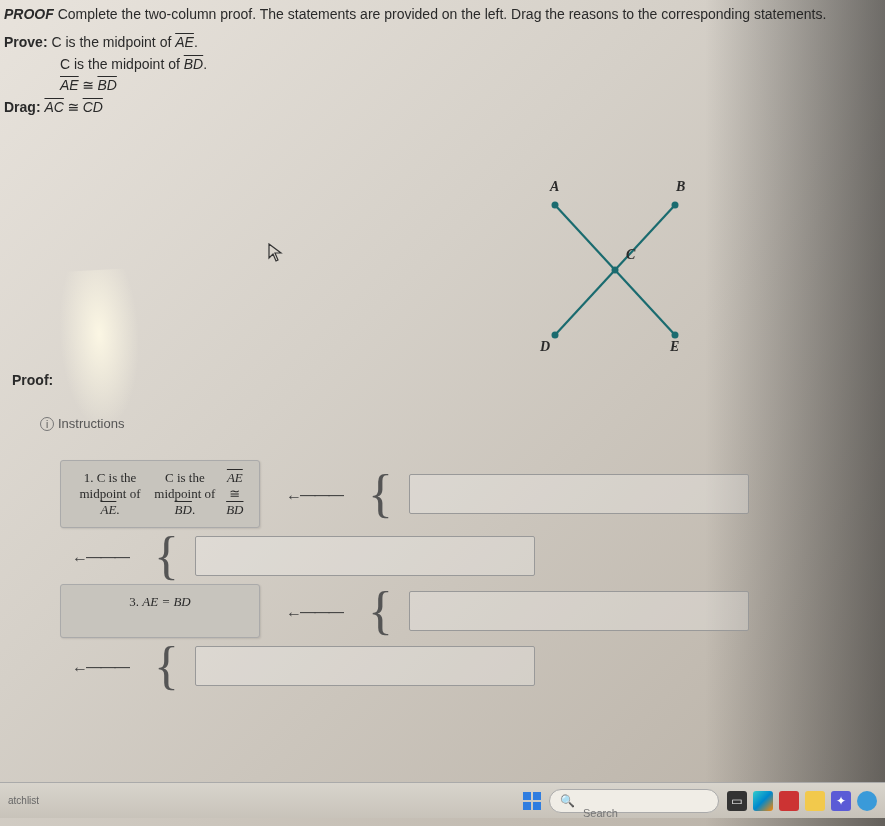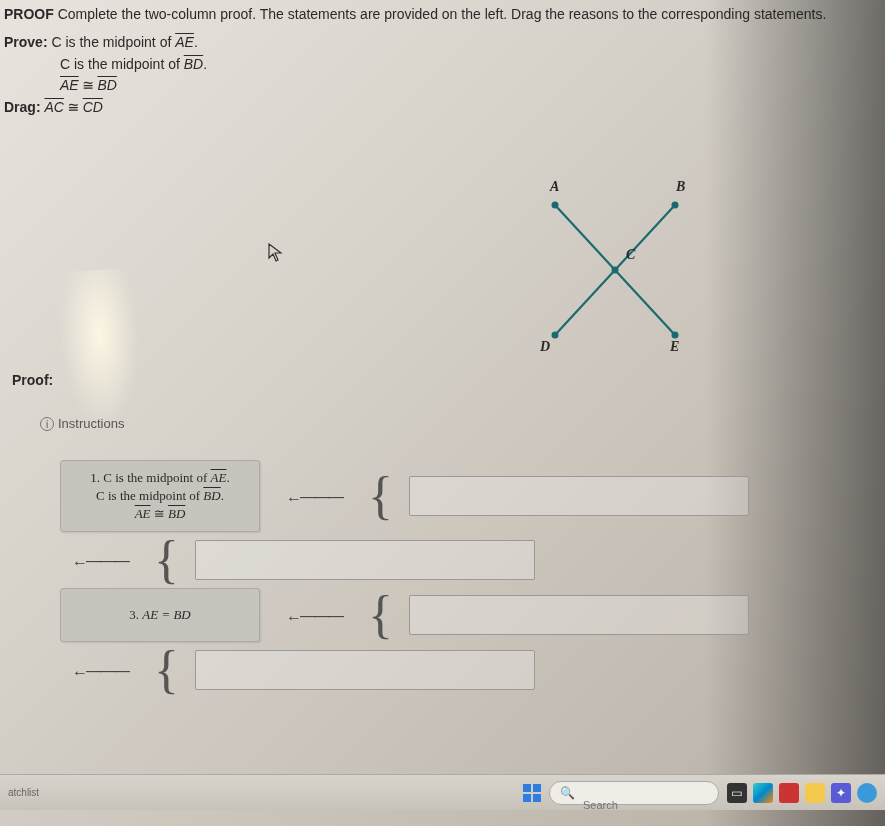--- a/index.html
+++ b/index.html
@@ -7,21 +7,21 @@
     margin: 0;
     font-family: Arial, sans-serif;
     background: linear-gradient(135deg, #e8e3dc 0%, #d5d0c8 40%, #b8b0a5 100%);
     width: 885px;
     height: 826px;
     overflow: hidden;
     color: #2a2a2a;
     position: relative;
   }
   .header { padding: 6px 8px 4px 4px; font-size: 14px; }
-  .header .bold { font-weight: 700; }
+  .header .bold { font-weight: 700; font-style: italic; }
   .given-block { padding: 6px 4px 2px 4px; font-size: 14px; line-height: 1.55; }
   .given-block .label { font-weight: 700; display:inline-block; }
   .indent { margin-left: 56px; }
   .over { text-decoration: overline; display:inline-block; font-style: italic; }
   .cong { font-family: serif; }
   .diagram {
     position: absolute;
     left: 500px; top: 175px;
     width: 230px; height: 190px;
   }
@@ -38,32 +38,32 @@
     border-radius:50%; text-align:center; line-height:13px; font-size:10px; margin-right:4px;
   }
   .rows { position:absolute; top:460px; left:60px; right:40px; }
   .row { display:flex; align-items:center; gap:14px; margin-bottom:8px; }
   .stmt-box {
     width: 200px; min-height:54px; background:#c7c4bd;
     border:1px solid #aaa; border-radius:3px;
     box-shadow: 1px 1px 2px rgba(0,0,0,0.1);
     font-family: 'Times New Roman', serif;
     font-size:13px; text-align:center; padding:8px 10px;
-    display:flex; flex-direction:column; justify-content:center;
+    display:flex; flex-direction:row; justify-content:center;
   }
   .stmt-box .line { margin:1px 0; }
   .ar { position: relative; width:80px; text-align:center; font-size:18px; color:#444;}
   .ar::after { content:"←———"; letter-spacing:-2px; font-size:16px; }
   .brace { font-size:52px; color:#555; font-family:serif; line-height:0.7; margin-right:2px;}
   .drop {
     width: 340px; height:40px; background:rgba(255,255,255,0.25);
     border:1px solid #999; border-radius:2px;
   }
   .taskbar {
-    position:absolute; bottom:16px; left:0; right:0; height:36px;
+    position:absolute; bottom:8px; left:0; right:0; height:36px;
     background:linear-gradient(180deg,#d8d4cc,#c8c3ba);
     border-top:1px solid #aaa;
     display:flex; align-items:center; gap:8px; padding:0 8px;
     font-size:11px;
   }
   .tbl-left { color:#666; font-size:10px; margin-right:auto; line-height:1;}
   .win-icon {
     width:18px; height:18px; display:grid; grid-template-columns:1fr 1fr;
     grid-template-rows:1fr 1fr; gap:2px;
   }

